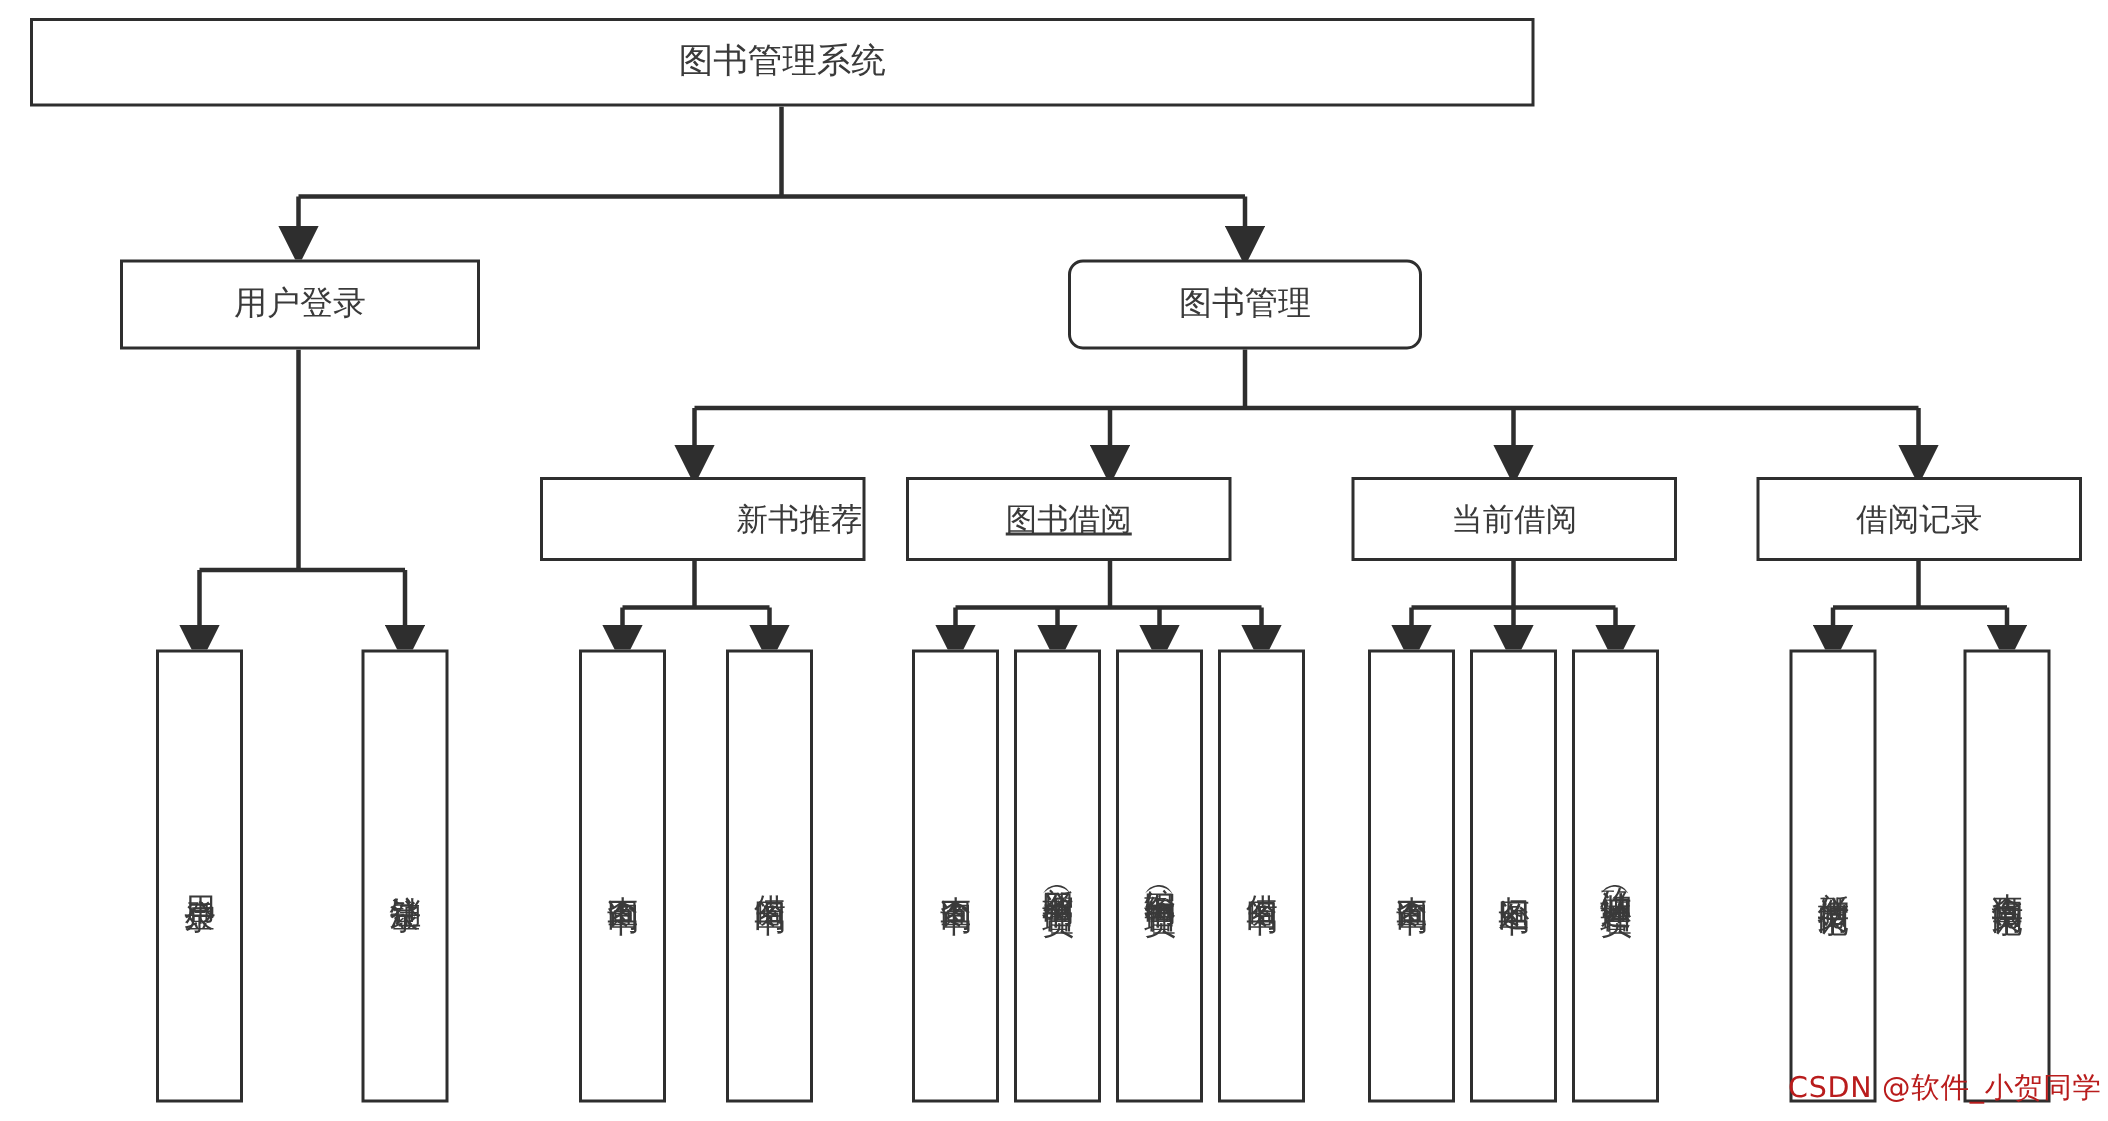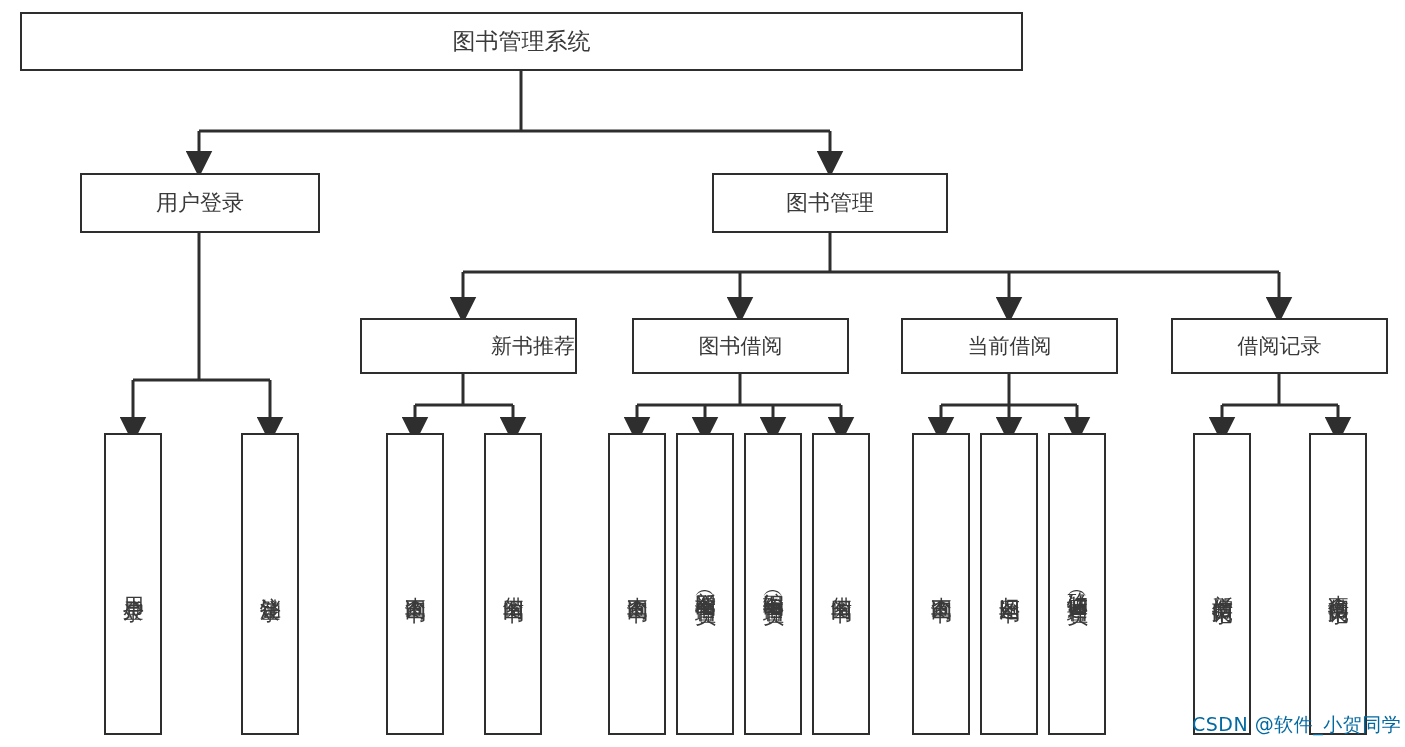--- a/index.html
+++ b/index.html
@@ -56,21 +56,21 @@
     align-items: center;
     justify-content: center;
   }
   .node.leaf .vtext {
     writing-mode: vertical-rl;
     text-orientation: upright;
     white-space: nowrap;
   }
   .watermark {
     position: absolute;
-    color: #0369a1;
+    color: #b91c1c;
     font-size: 19px;
     white-space: nowrap;
     letter-spacing: 0.5px;
   }
 </style>
 </head>
 <body>
 
 <div id="canvas">
 
@@ -124,28 +124,28 @@
     </g>
   </svg>
 
   <div class="node root" style="left:20px; top:12px; width:1003px; height:59px;">
     <span>图书管理系统</span>
   </div>
 
   <div class="node lvl2" style="left:80px; top:173px; width:240px; height:60px;">
     <span>用户登录</span>
   </div>
-  <div class="node lvl2" style="left:712px; top:173px; width:236px; height:60px;">
+  <div class="node lvl2" style="left:712px; top:173px; width:236px; height:60px;border-radius:10px;">
     <span>图书管理</span>
   </div>
 
   <div class="node lvl3" style="left:360px; top:318px; width:217px; height:56px;justify-content:flex-end;">
     <span>新书推荐</span>
   </div>
-  <div class="node lvl3" style="left:632px; top:318px; width:217px; height:56px;">
+  <div class="node lvl3" style="left:604px; top:318px; width:217px; height:56px;text-decoration:underline;">
     <span>图书借阅</span>
   </div>
   <div class="node lvl3" style="left:901px; top:318px; width:217px; height:56px;">
     <span>当前借阅</span>
   </div>
   <div class="node lvl3" style="left:1171px; top:318px; width:217px; height:56px;text-align:center;">
     <span>借阅记录</span>
   </div>
 
   <div class="node leaf" style="left:104px; top:433px; width:58px; height:302px;">

